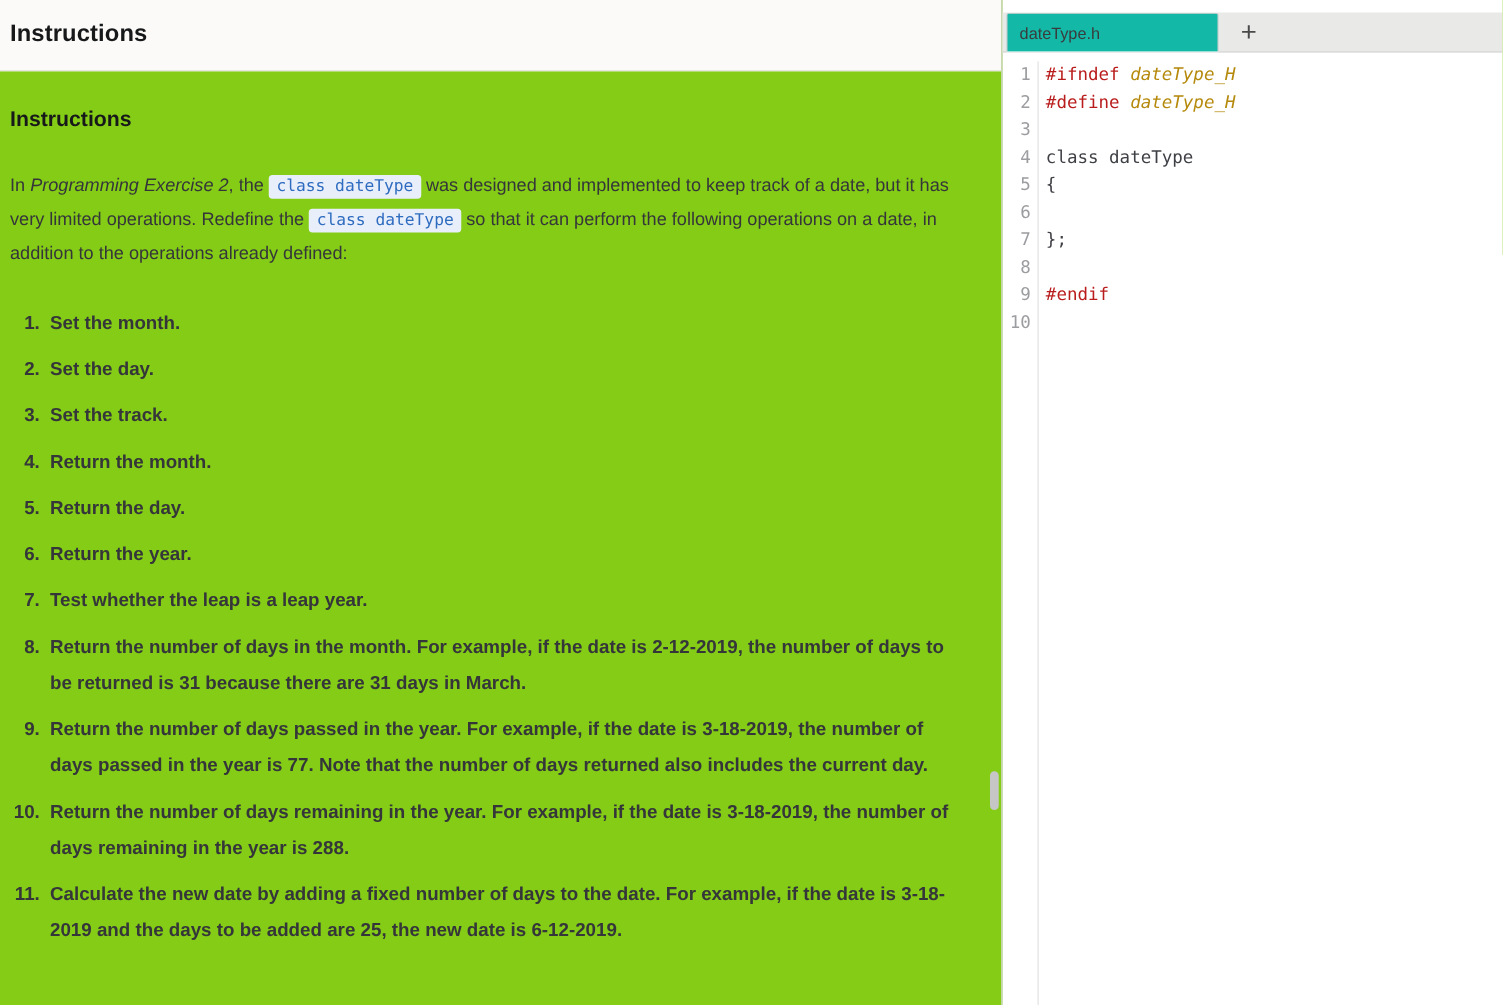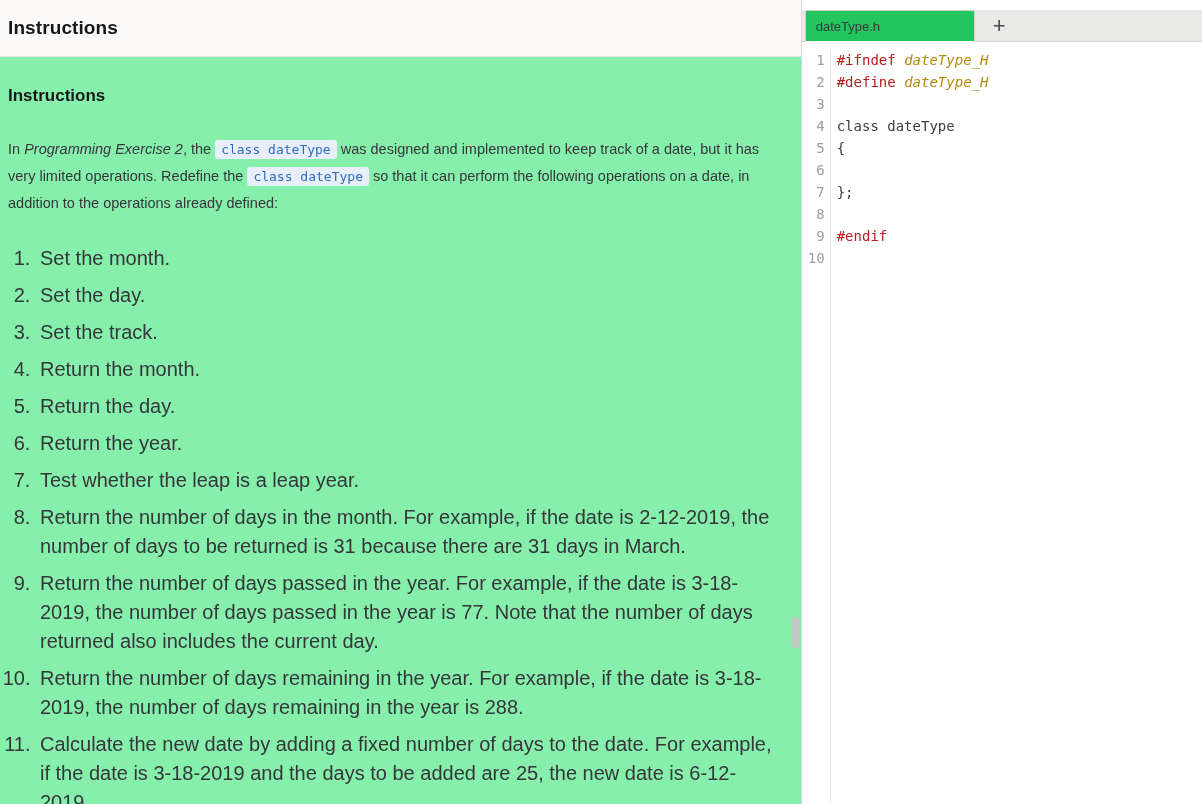--- a/index.html
+++ b/index.html
@@ -9,21 +9,21 @@
     background: #ffffff;
     color: #333436;
   }
   .app { display: flex; width: 1202px; height: 804px; }
 
   
   .left-panel {
     position: relative;
     width: 899px;
     height: 804px;
-    background: #86efac;
+    background: #84cc16;
     border-right: 1px solid #d9d9d9;
     overflow: hidden;
   }
   .left-header {
     height: 57px;
     display: flex;
     align-items: center;
     padding-left: 8px;
     border-bottom: 1px solid #e7e5e2;
     background: #fbfaf9;
@@ -57,25 +57,26 @@
     border-radius: 3px;
     padding: 2px 6px;
     white-space: nowrap;
   }
   ol.instruction-list {
     margin-top: 28px;
     padding-left: 28px;
     list-style: decimal outside;
   }
   ol.instruction-list li {
-    font-size: 20px;
+    font-size: 15px;
     line-height: 29px;
     margin-bottom: 8px;
     color: #35363a;
     padding-left: 4px;
+    font-weight: bold;
   }
   .scrollbar-thumb {
     position: absolute;
     right: 2px;
     top: 617px;
     width: 7px;
     height: 31px;
     background: #c6c6c6;
     border-radius: 4px;
   }
@@ -95,21 +96,21 @@
     border-bottom: 1px solid #d6d6d6;
     display: flex;
     align-items: flex-end;
     position: relative;
   }
   .tab {
     height: 32px;
     width: 170px;
     margin-left: 3px;
     margin-bottom: -1px;
-    background: #22c55e;
+    background: #14b8a6;
     border: 1px solid #cfcfcf;
     border-bottom: 1px solid #ffffff;
     border-radius: 2px 2px 0 0;
     display: flex;
     align-items: center;
     padding: 0 10px;
     font-size: 13px;
     color: #3a3b3d;
     cursor: pointer;
     z-index: 2;

